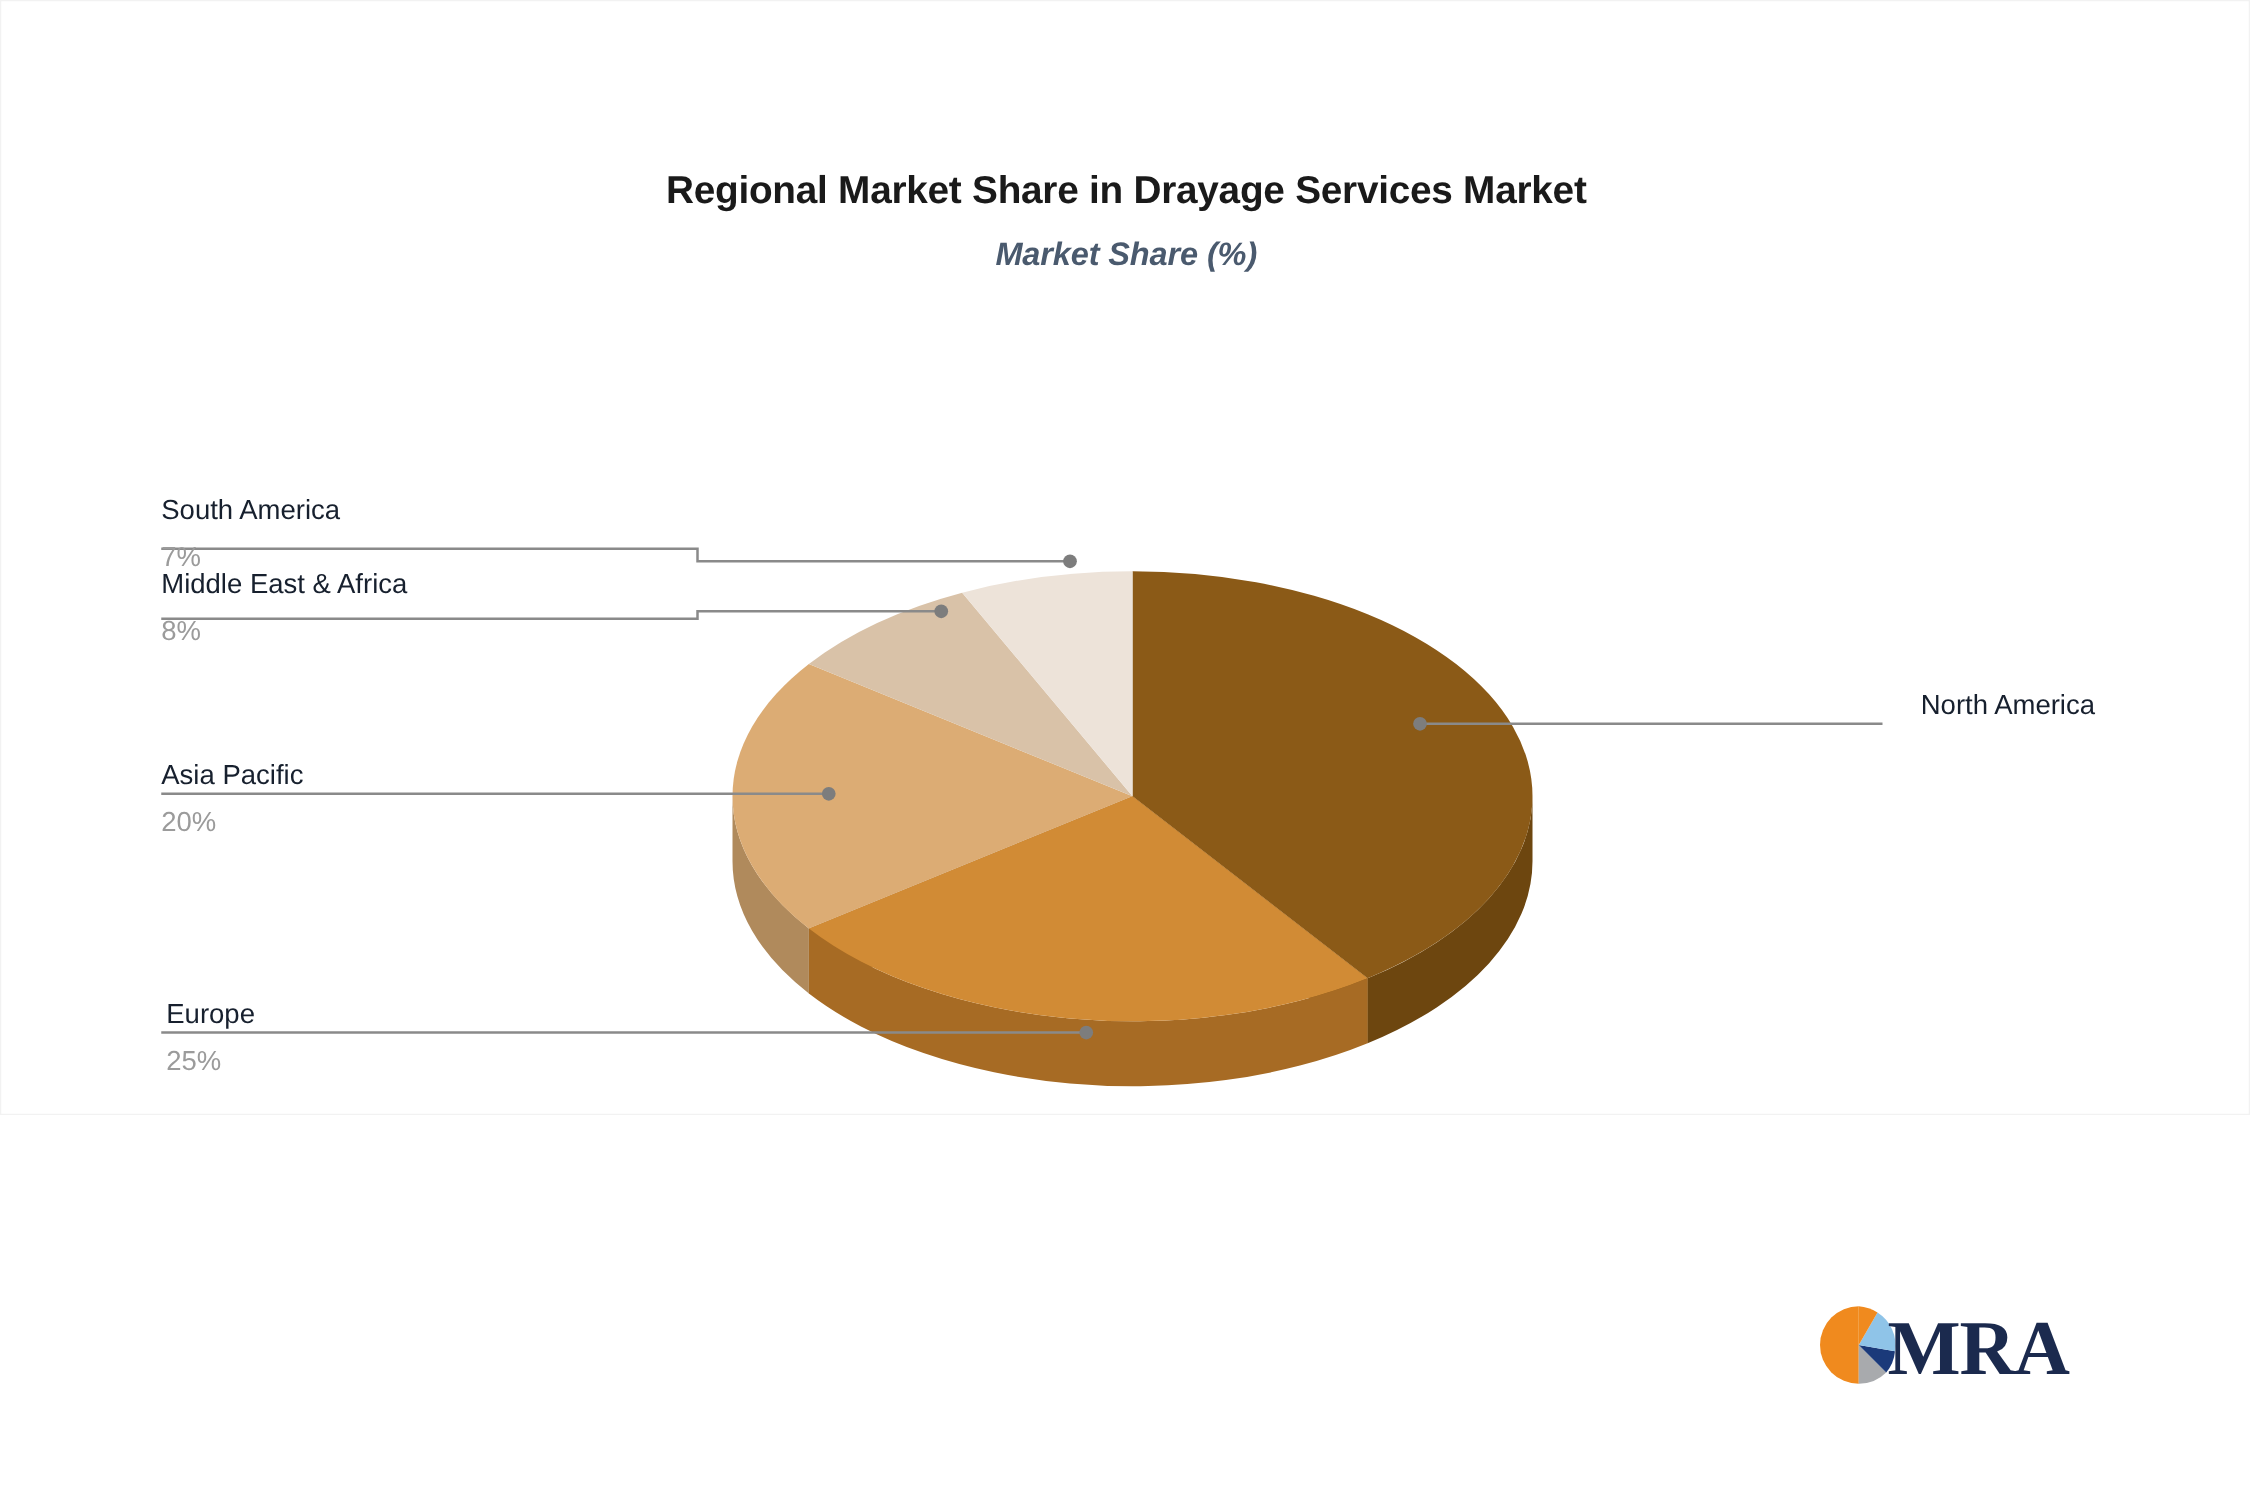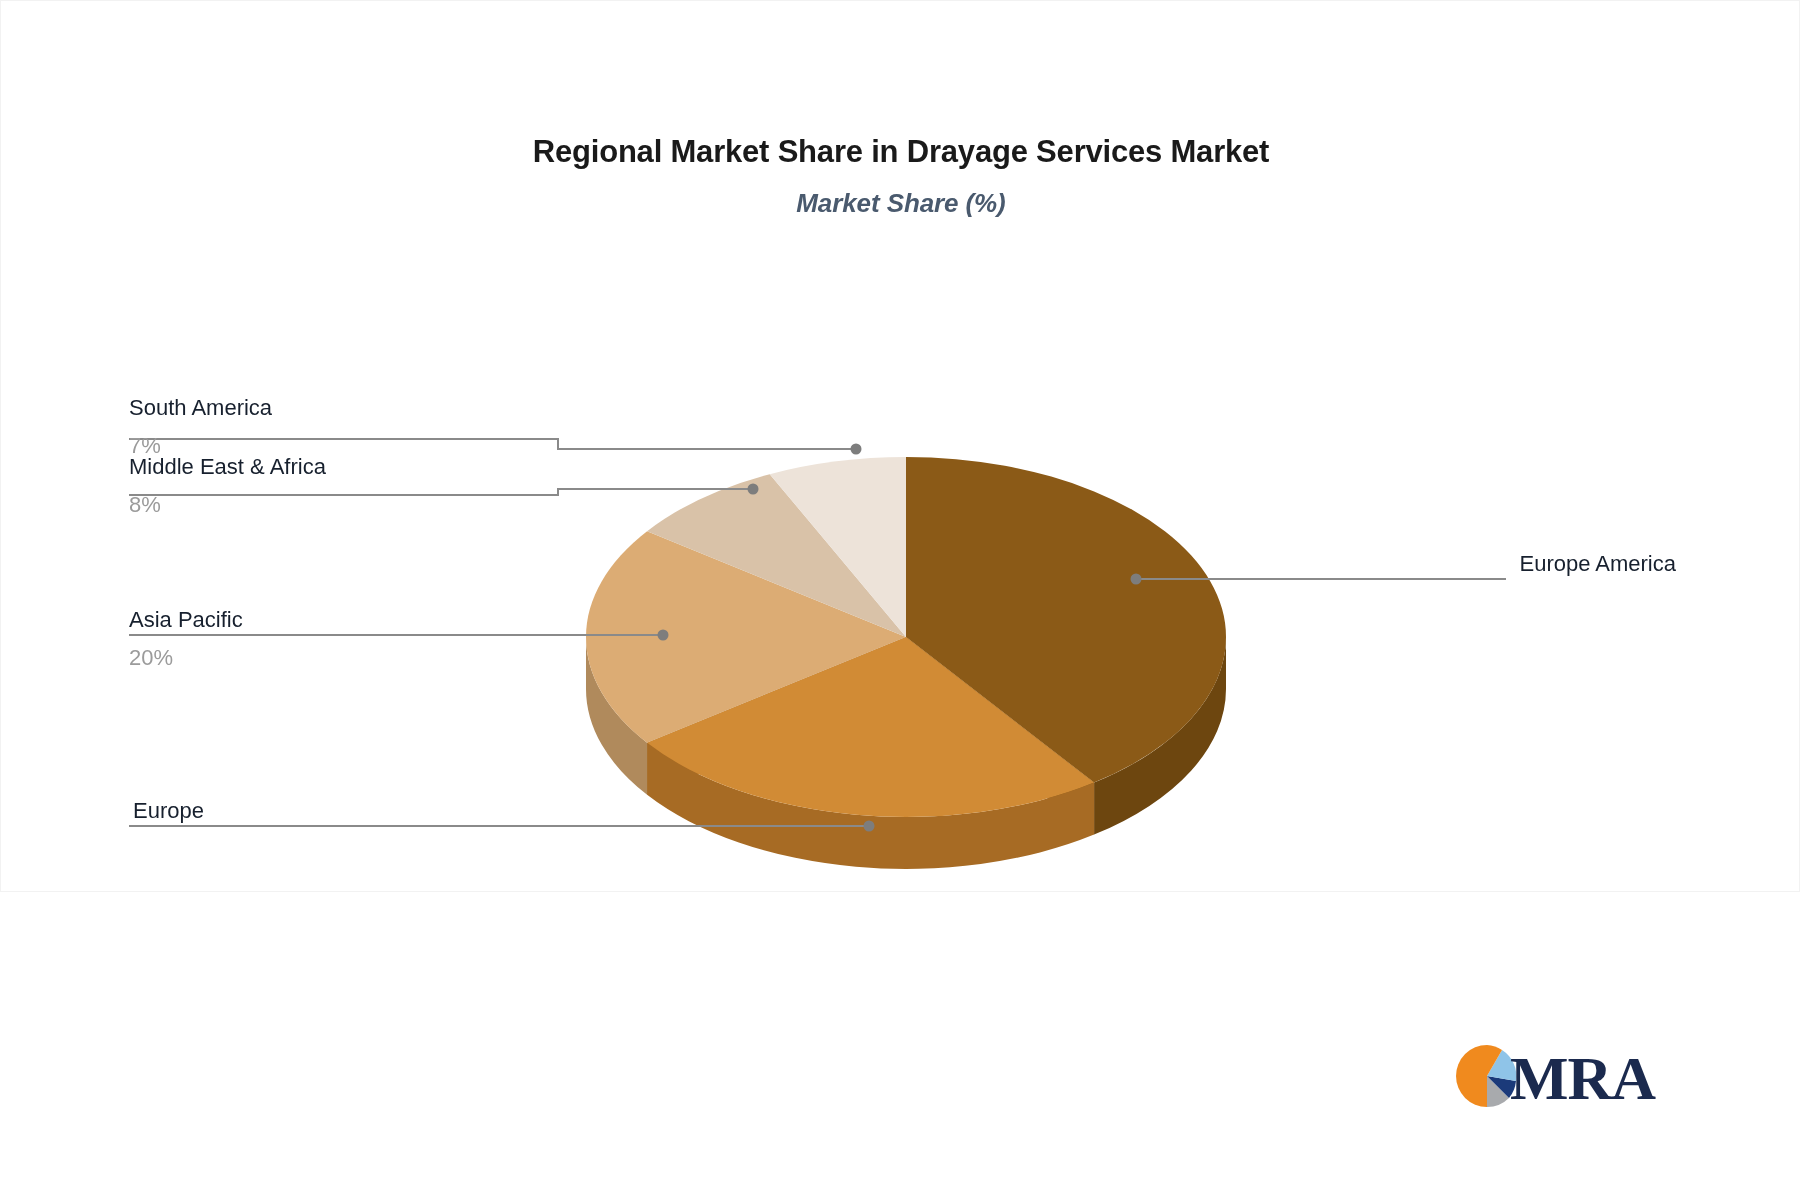--- a/index.html
+++ b/index.html
@@ -129,24 +129,25 @@
     <div class="cl-val">8%</div>
   </div>
 
   <div class="callout left" style="left:128px; top:608px; width:420px;">
     <div class="cl-name">Asia Pacific</div>
     <div class="cl-val">20%</div>
   </div>
 
   <div class="callout left" style="left:132px; top:799px; width:420px;">
     <div class="cl-name">Europe</div>
+    <div class="cl-val">25%</div>
   </div>
 
   <div class="callout right" style="left:1105px; top:552px; width:570px;">
-    <div class="cl-name">Europe America</div>
+    <div class="cl-name">North America</div>
   </div>
 
   <svg id="logo" viewBox="0 0 215 78">
 
     <g>
       <path d="M 37,39 L 37,8 A 31,31 0 1 0 37,70 Z" fill="#F08A1E"></path>
       <path d="M 37,39 L 37,70 A 31,31 0 0 0 59,61 Z" fill="#A8AAAD"></path>
       <path d="M 37,39 L 59,61 A 31,31 0 0 0 66,44 Z" fill="#1B3A7A"></path>
       <path d="M 37,39 L 66,44 A 31,31 0 0 0 52,13 Z" fill="#8FC4E8"></path>
       <path d="M 37,39 L 52,13 A 31,31 0 0 0 37,8 Z" fill="#F08A1E"></path>

